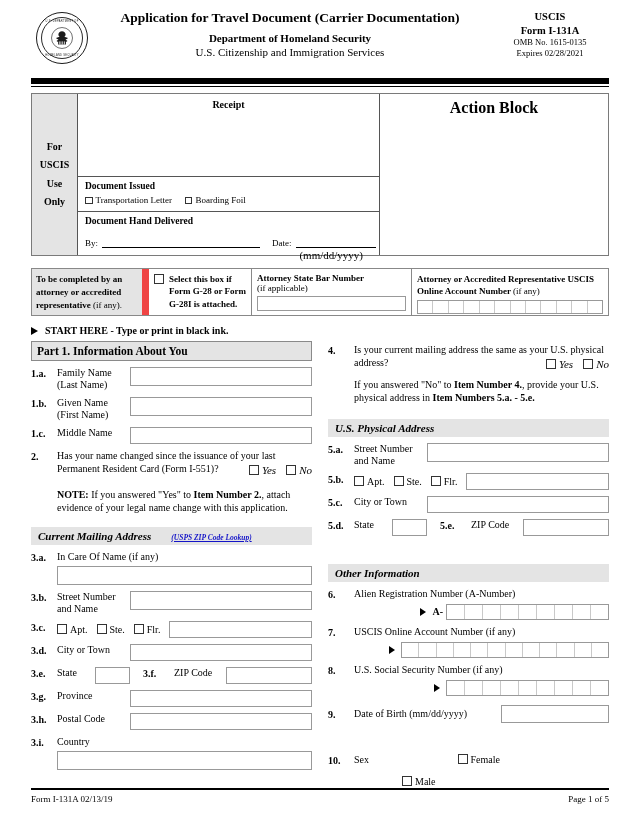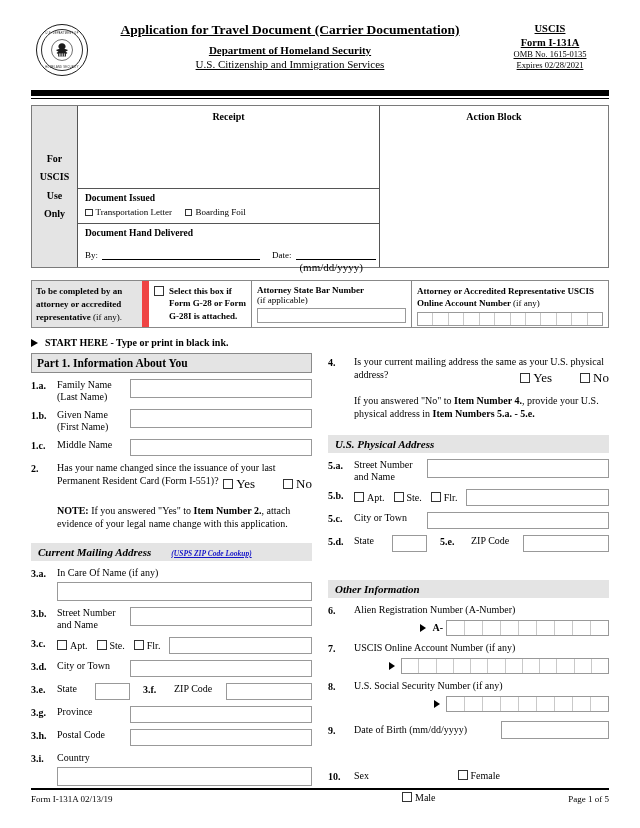--- a/index.html
+++ b/index.html
@@ -20,23 +20,22 @@
     height: 828px;
     position: relative;
     box-sizing: border-box;
     padding: 0 31px;
   }
 
   
   .header {
     display: flex;
     align-items: flex-start;
-    padding-top: 22px;
+    padding-top: 10px;
     height: 62px;
-    text-decoration: underline;
   }
   .seal-wrap {
     width: 62px;
     flex: 0 0 62px;
     display: flex;
     justify-content: center;
     padding-top: 2px;
   }
   .seal {
     width: 50px;
@@ -186,21 +185,21 @@
   .mmdd {
     font-size: 11px;
     text-align: right;
     padding-right: 16px;
     margin-top: 1px;
   }
   .action-cell {
     width: 228px;
     flex: 0 0 228px;
     text-align: center;
-    font-size: 10px;
+    font-size: 16px;
     font-weight: bold;
     padding-top: 5px;
     box-sizing: border-box;
   }
 
   
   .cb {
     display: inline-block;
     width: 7.5px;
     height: 7.5px;
@@ -365,25 +364,26 @@
     background: #fff;
     height: 17px;
     box-sizing: border-box;
   }
   .q-text {
     font-size: 10px;
     line-height: 1.27;
   }
   .q-text b { font-weight: bold; }
   .yn {
-    font-size: 13px;
-    display: flex;
-    gap: 28px;
+    font-size: 11px;
+    display: flex;
+    gap: 10px;
     align-items: center;
     justify-content: flex-end;
+    font-style: italic;
   }
   .note {
     font-size: 10px;
     line-height: 1.27;
     margin-top: 7px;
   }
   .aptline {
     display: flex;
     align-items: center;
     font-size: 10px;

